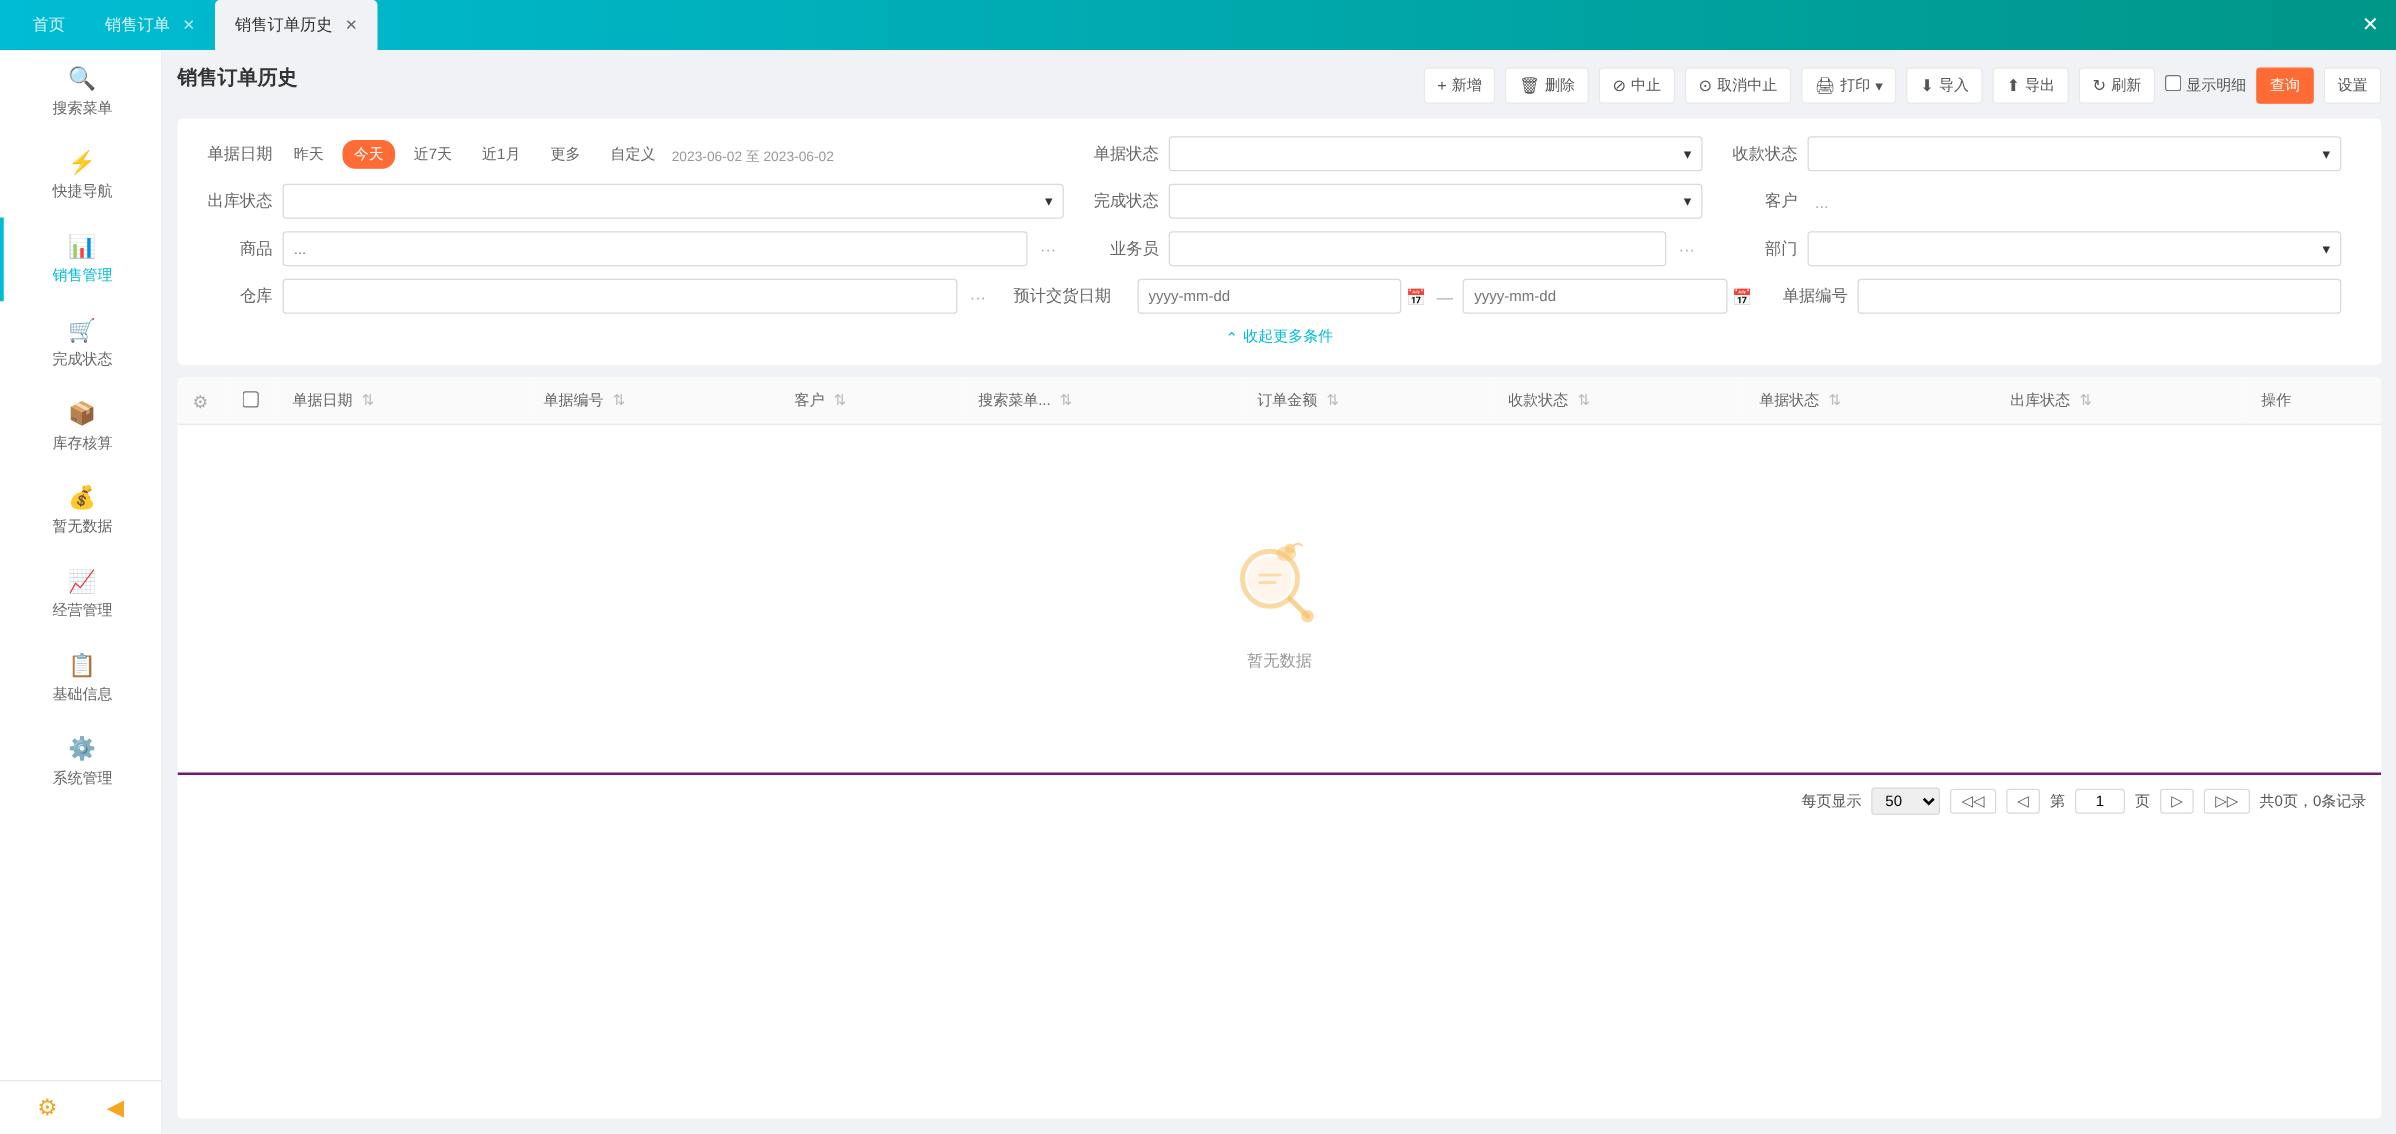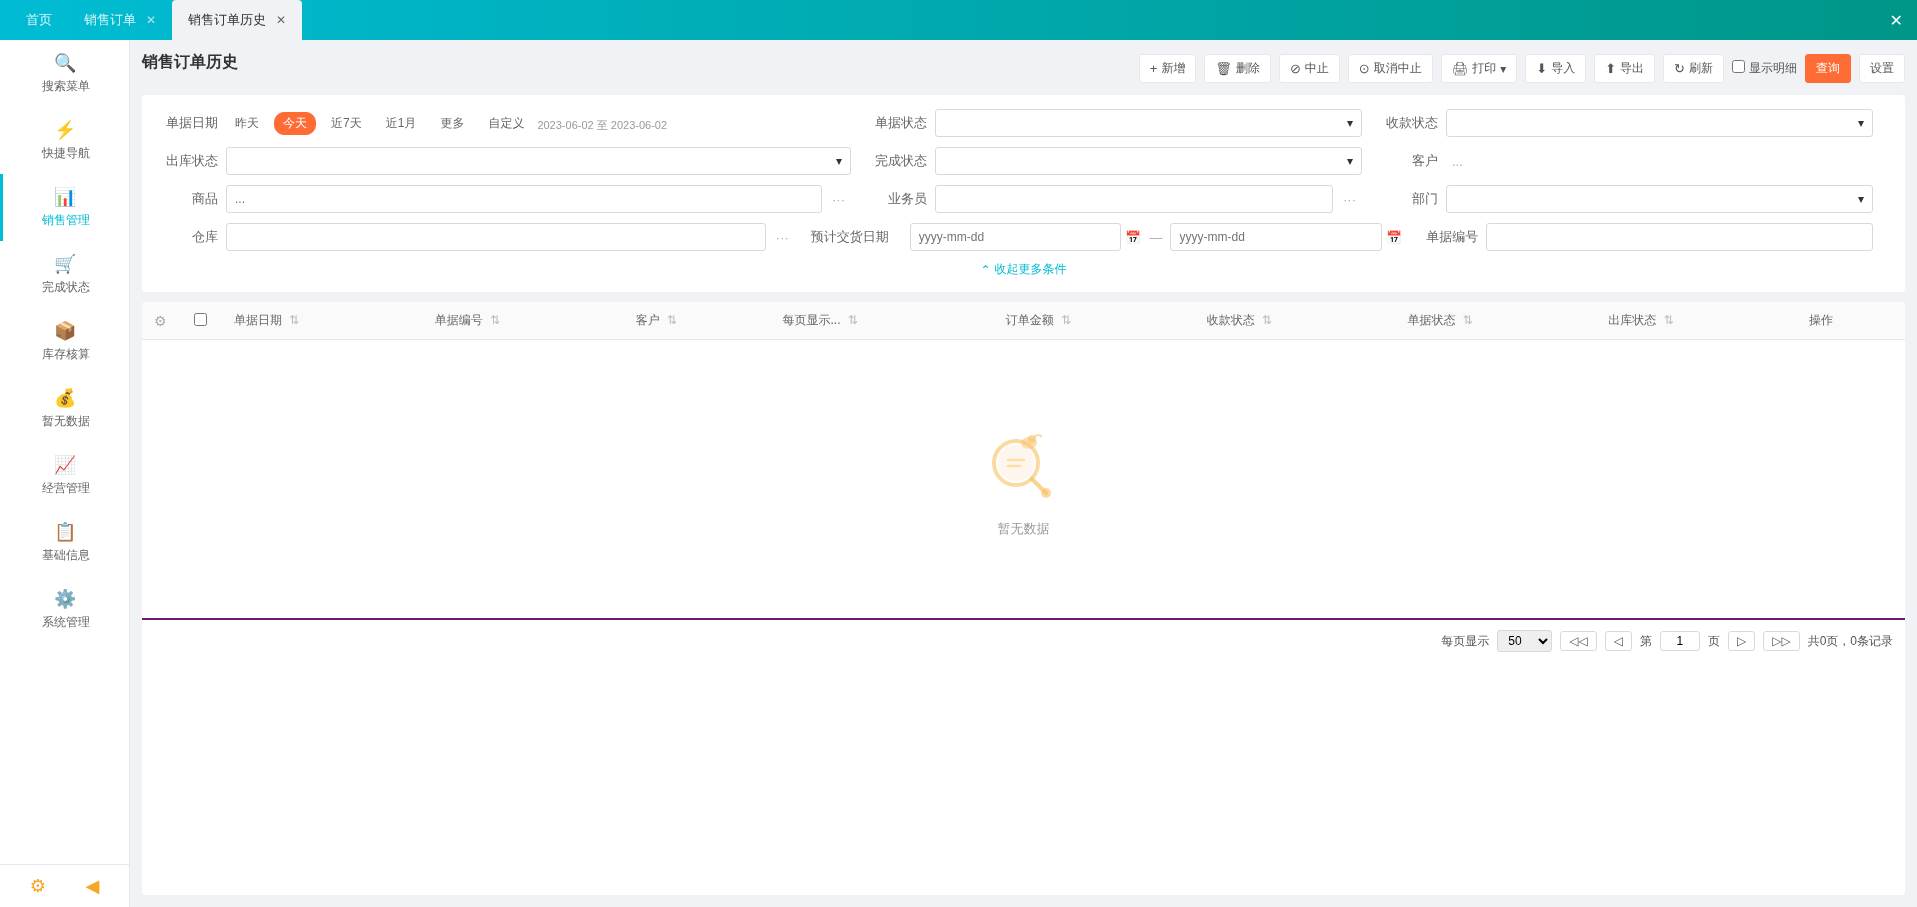--- a/index.html
+++ b/index.html
@@ -325,21 +325,21 @@
             </th>
             <th>
               <span>单据编号</span>
               <span class="sort-icon">⇅</span>
             </th>
             <th>
               <span>客户</span>
               <span class="sort-icon">⇅</span>
             </th>
             <th>
-              <span>每页显示...</span>
+              <span>搜索菜单...</span>
               <span class="sort-icon">⇅</span>
             </th>
             <th>
               <span>订单金额</span>
               <span class="sort-icon">⇅</span>
             </th>
             <th>
               <span>收款状态</span>
               <span class="sort-icon">⇅</span>
             </th>

